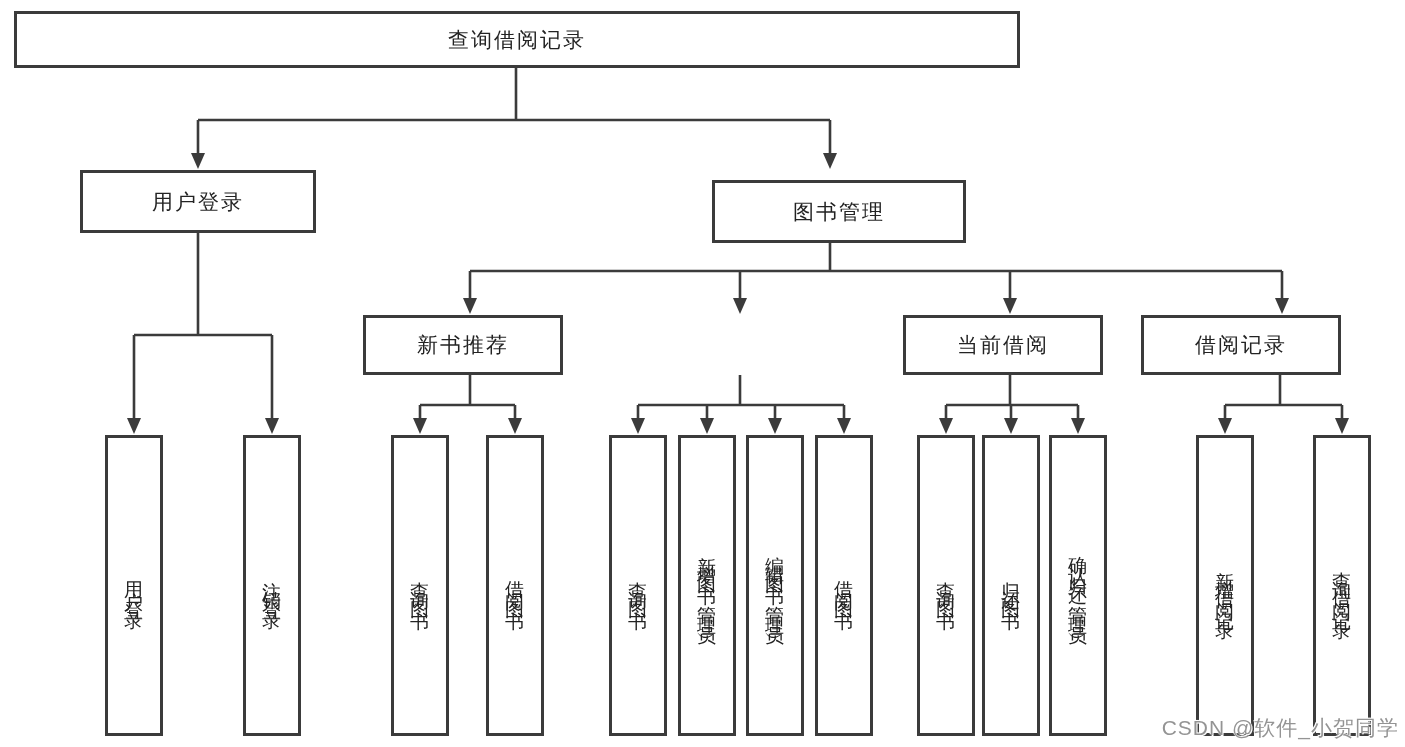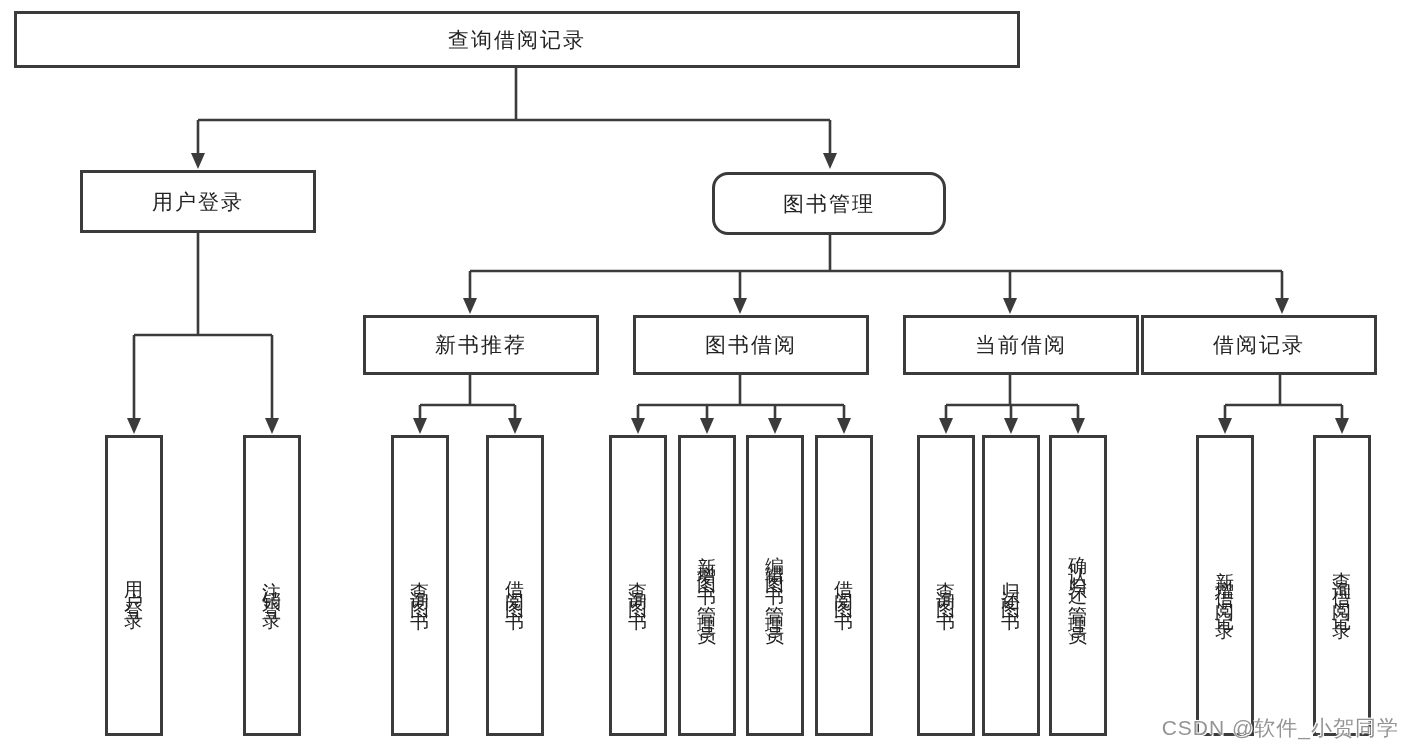--- a/index.html
+++ b/index.html
@@ -33,22 +33,22 @@
     justify-content: center;
     color: #232323;
   }
   .h-box span {
     font-size: 21px;
     letter-spacing: 2px;
     white-space: nowrap;
   }
   .root-box  { left: 14px;  top: 11px;  width: 1006px; height: 57px; }
   .lvl2-a    { left: 80px;  top: 170px; width: 236px;  height: 63px; }
-  .lvl2-b    { left: 712px; top: 172px; width: 234px;  height: 63px; border-radius: 16px; }
-  .lvl3      { top: 315px;  width: 236px; height: 60px; }
+  .lvl2-b    { left: 712px; top: 180px; width: 254px;  height: 63px; }
+  .lvl3      { top: 315px;  width: 200px; height: 60px; }
   .lvl3-1    { left: 363px; }
   .lvl3-2    { left: 633px; }
   .lvl3-3    { left: 903px; }
   .lvl3-4    { left: 1141px; }
   .leaf {
     top: 435px;
     width: 58px;
     height: 301px;
   }
   .leaf span {
@@ -144,23 +144,20 @@
   <div class="box h-box lvl2-a">
     <span>用户登录</span>
   </div>
   <div class="box h-box lvl2-b">
     <span>图书管理</span>
   </div>
 
   <div class="box h-box lvl3 lvl3-1">
     <span>新书推荐</span>
   </div>
-  <div class="box h-box lvl3 lvl3-2">
-    <span>图书借阅</span>
-  </div>
   <div class="box h-box lvl3 lvl3-3">
     <span>当前借阅</span>
   </div>
   <div class="box h-box lvl3 lvl3-4">
     <span>借阅记录</span>
   </div>
 
   <div class="box leaf leaf-a1">
     <span>用户登录</span>
   </div>

